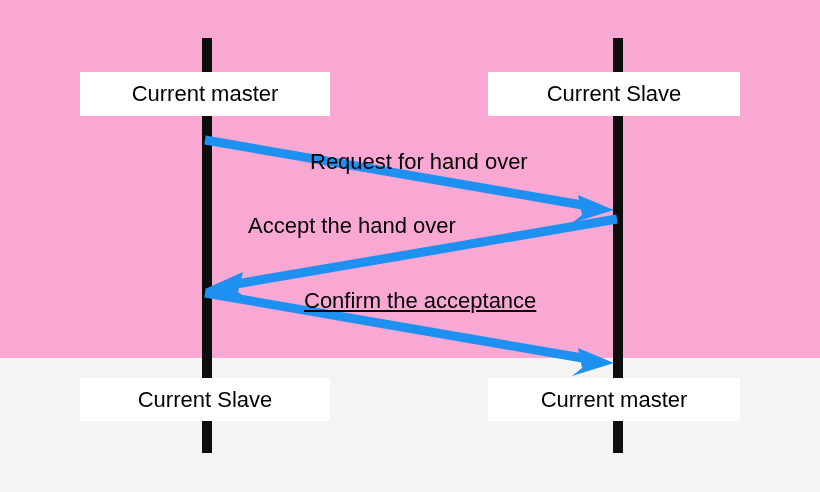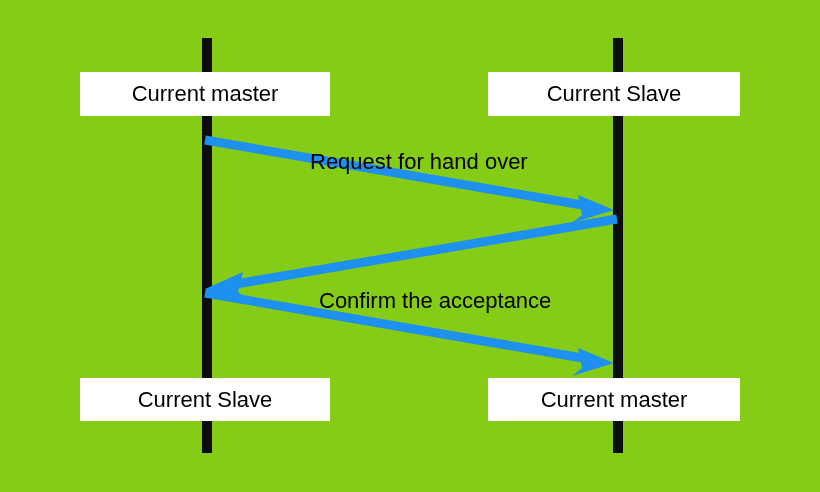--- a/index.html
+++ b/index.html
@@ -9,22 +9,22 @@
   body {
     width: 820px;
     height: 492px;
     background: #f4f4f4;
     font-family: "Liberation Sans", sans-serif;
     overflow: hidden;
   }
   #canvas {
     position: relative;
     width: 820px;
-    height: 492px;
-    background: #84cc16;
+    height: 358px;
+    background: #f9a8d4;
   }
   #diagram-svg {
     position: absolute;
     left: 0;
     top: 0;
     width: 820px;
     height: 492px;
   }
   .participant-box {
     position: absolute;
@@ -48,21 +48,21 @@
 
   .message-label {
     position: absolute;
     font-family: "Liberation Sans", sans-serif;
     font-size: 22px;
     color: #000000;
     white-space: nowrap;
   }
   #msg-label-0 { left: 310px; top: 129px; margin-top: 20px; }
   #msg-label-1 { left: 248px; top: 213px; }
-  #msg-label-2 { left: 319px; top: 288px; }
+  #msg-label-2 { left: 304px; top: 288px; text-decoration: underline; }
 </style>
 </head>
 <body>
 
 <div id="canvas">
 
   <svg id="diagram-svg" viewBox="0 0 820 492">
 
     <g>
       <rect x="202" y="38" width="10" height="415" fill="#0d0d0d"></rect>
@@ -99,16 +99,17 @@
   <div class="participant-box" id="box-bot-left">
     <span class="participant-label">Current Slave</span>
   </div>
 
   <div class="participant-box" id="box-bot-right">
     <span class="participant-label">Current master</span>
   </div>
 
   <div class="message-label" id="msg-label-0">Request for hand over</div>
 
+  <div class="message-label" id="msg-label-1">Accept the hand over</div>
 
   <div class="message-label" id="msg-label-2">Confirm the acceptance</div>
 
 </div>
 
 </body></html>

